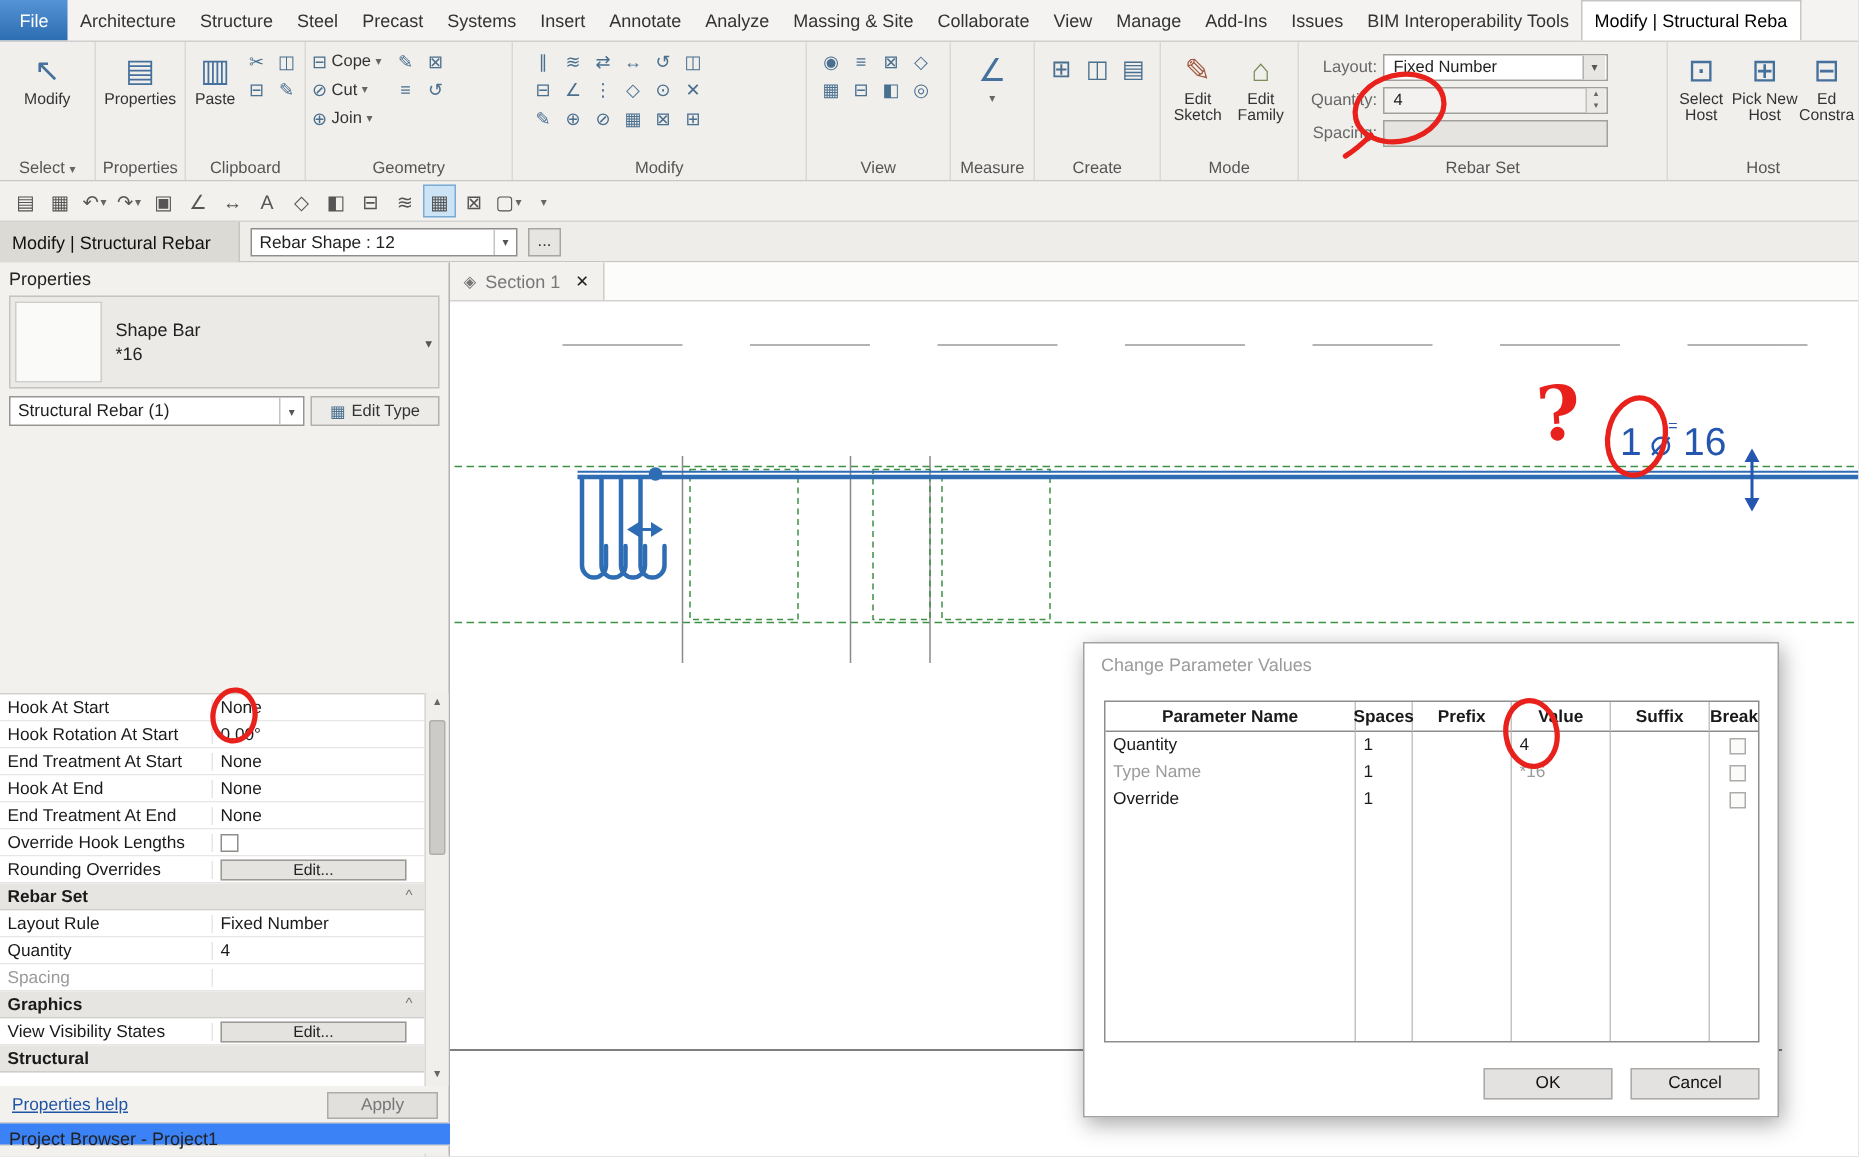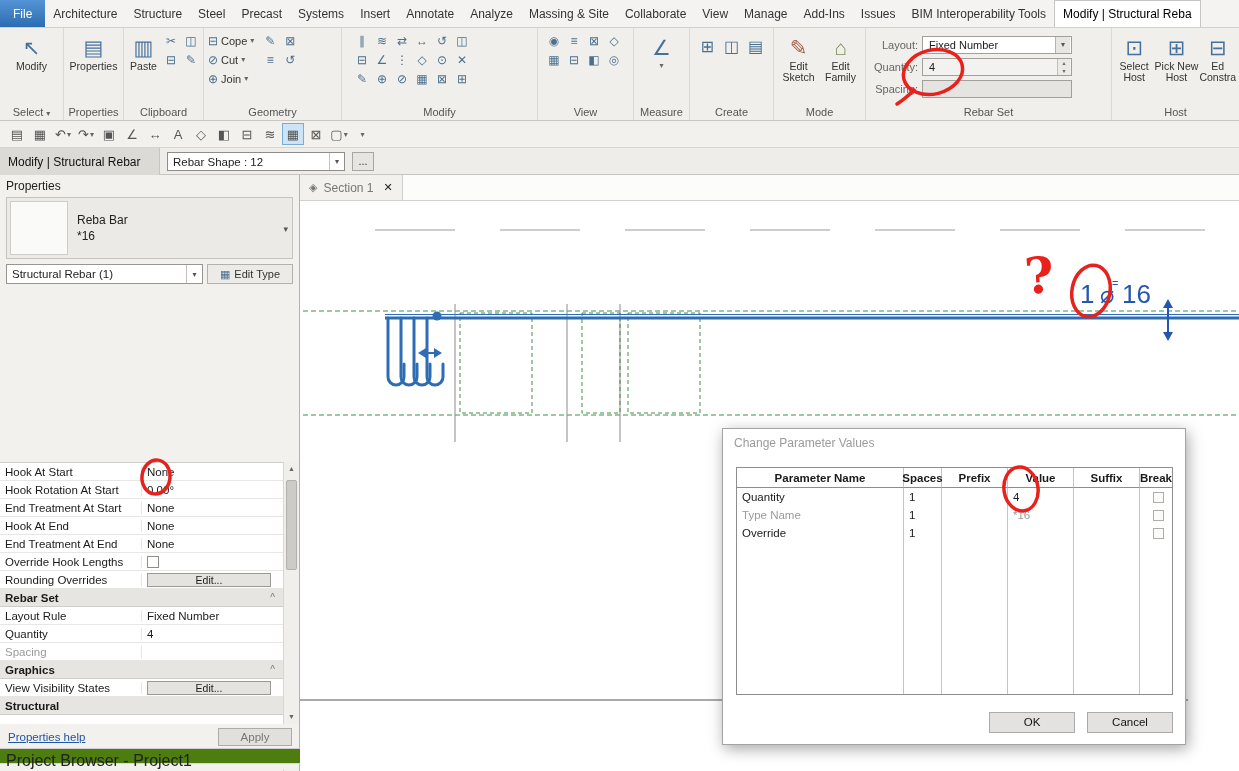--- a/index.html
+++ b/index.html
@@ -68,21 +68,21 @@
   .prow .dis { color:#9a9a9a; }
   .pbtn { width:124px; height:14px; background:#e5e3e0; border:1px solid #9b9996; font-size:10.5px; color:#222; text-align:center; line-height:12px; }
   .pcheck { width:12px; height:12px; border:1px solid #8f8d8a; background:#fff; }
   .vscroll { position:absolute; width:16px; background:#f0efec; border-left:1px solid #d8d6d3; }
   .vscroll .arr { height:14px; font-size:7px; color:#666; text-align:center; line-height:14px; }
   .vscroll .thumb { position:absolute; left:2px; width:11px; background:#cdcbc8; border:1px solid #b2b0ad; border-radius:2px; }
   .helprow { position:absolute; left:0; top:551px; width:300px; height:22px; display:flex; align-items:center; justify-content:space-between; padding:0 8px; }
   .helplink { font-size:11.5px; color:#1f55a5; text-decoration:underline; }
   .applybtn { width:74px; height:18px; background:#e2e0dd; border:1px solid #aeacaa; font-size:11.5px; color:#777; text-align:center; line-height:16px; }
 
-  .pb-title { position:absolute; left:0; top:573px; width:300px; height:16px; font-size:16px; color:#222; background:#4d7c0f; border-top:1px solid #cfcdca; border-bottom:1px solid #d8d6d3; padding:3px 6px; }
+  .pb-title { position:absolute; left:0; top:573px; width:300px; height:16px; font-size:12px; color:#222; background:#3b82f6; border-top:1px solid #cfcdca; border-bottom:1px solid #d8d6d3; padding:3px 6px; }
   .pb-tree { position:absolute; left:0; top:594px; width:283px; height:177px; overflow:hidden; background:#f2f1ee; }
   .titem { height:18px; display:flex; align-items:center; font-size:11.5px; color:#111; white-space:nowrap; cursor:default; }
 
   
   .canvas-pane { position:absolute; left:300px; top:175px; width:939px; height:596px; background:#fff; }
   .view-tabs { height:26px; background:#fcfcfb; border-bottom:1px solid #d4d2cf; display:flex; }
   .view-tab { display:flex; align-items:center; gap:6px; padding:0 9px; background:#f2f1ee; border-right:1px solid #cfcdca; font-size:12px; color:#777; }
   .view-tab .vicon { font-size:11px; color:#777; }
   .view-tab .vclose { color:#222; font-size:11px; margin-left:4px; }
   .canvas { position:relative; width:939px; height:570px; }
@@ -363,21 +363,21 @@
     </div>
     <div class="opts-more">...</div>
   </div>
 
   <div class="left-col">
     <div class="props-title">Properties</div>
 
     <div class="typebox">
       <div class="img"></div>
       <div class="tname">
-        <div>Reba Bar</div>
+        <div>Shape Bar</div>
         <div>*16</div>
       </div>
       <span class="tdd">▾</span>
     </div>
 
     <div class="selrow">
       <div class="selcombo">
         <span>Structural Rebar (1)</span>
         <span class="dd">▾</span>
       </div>

